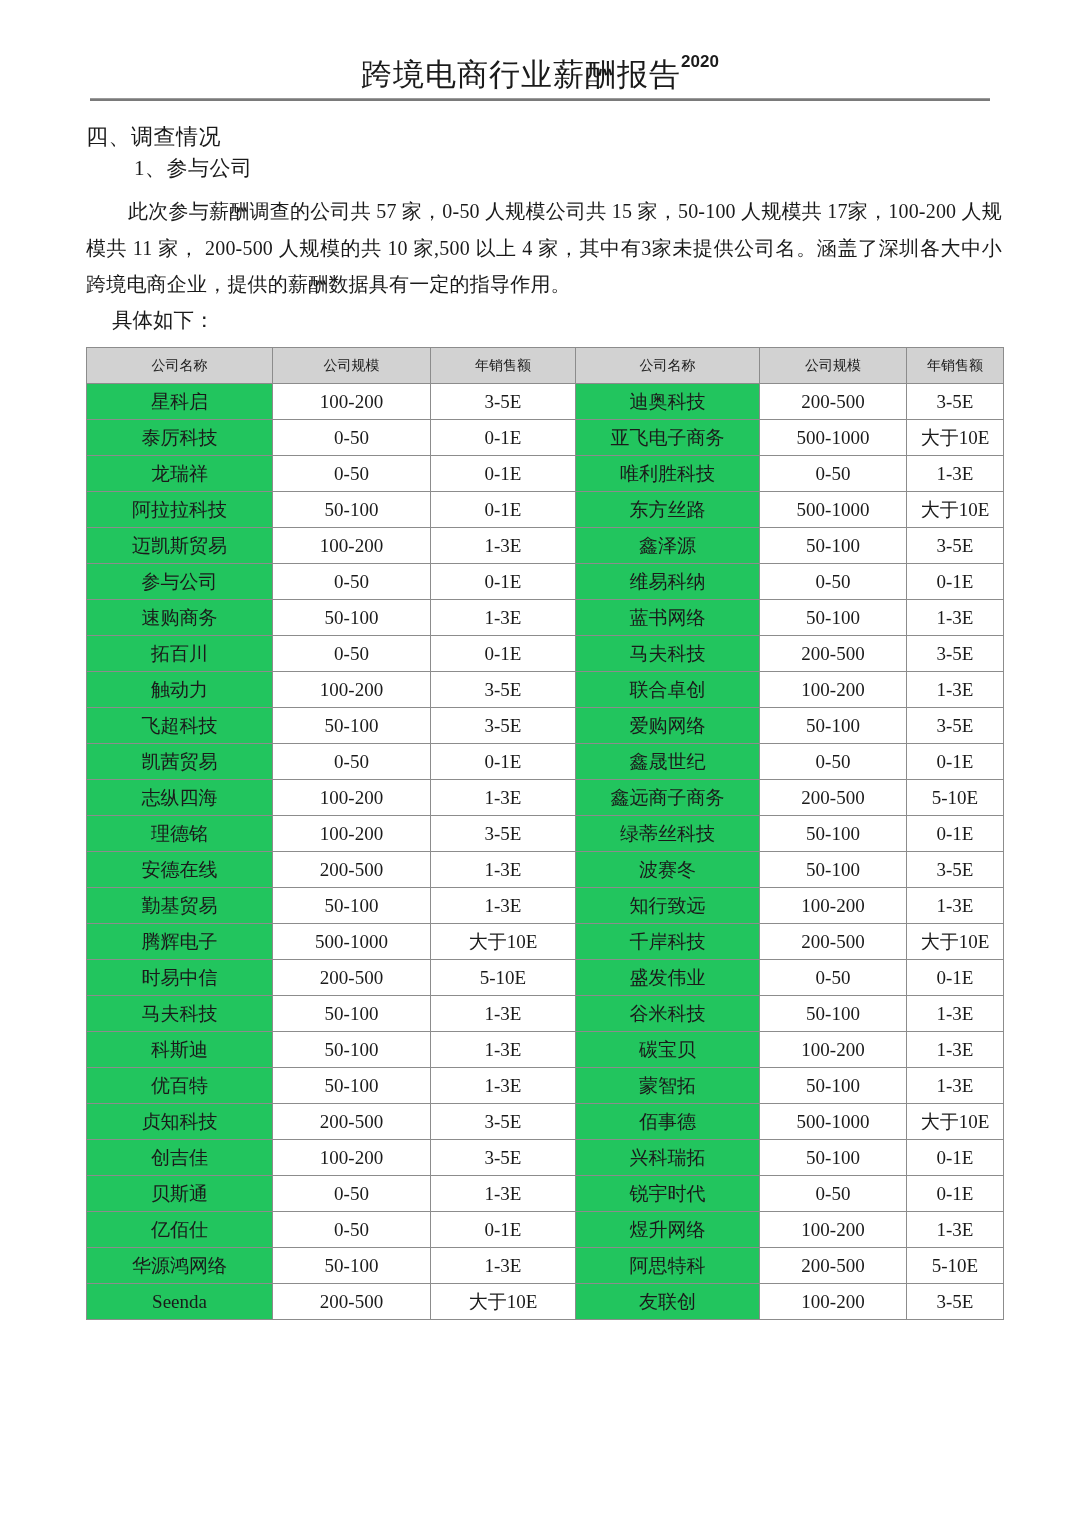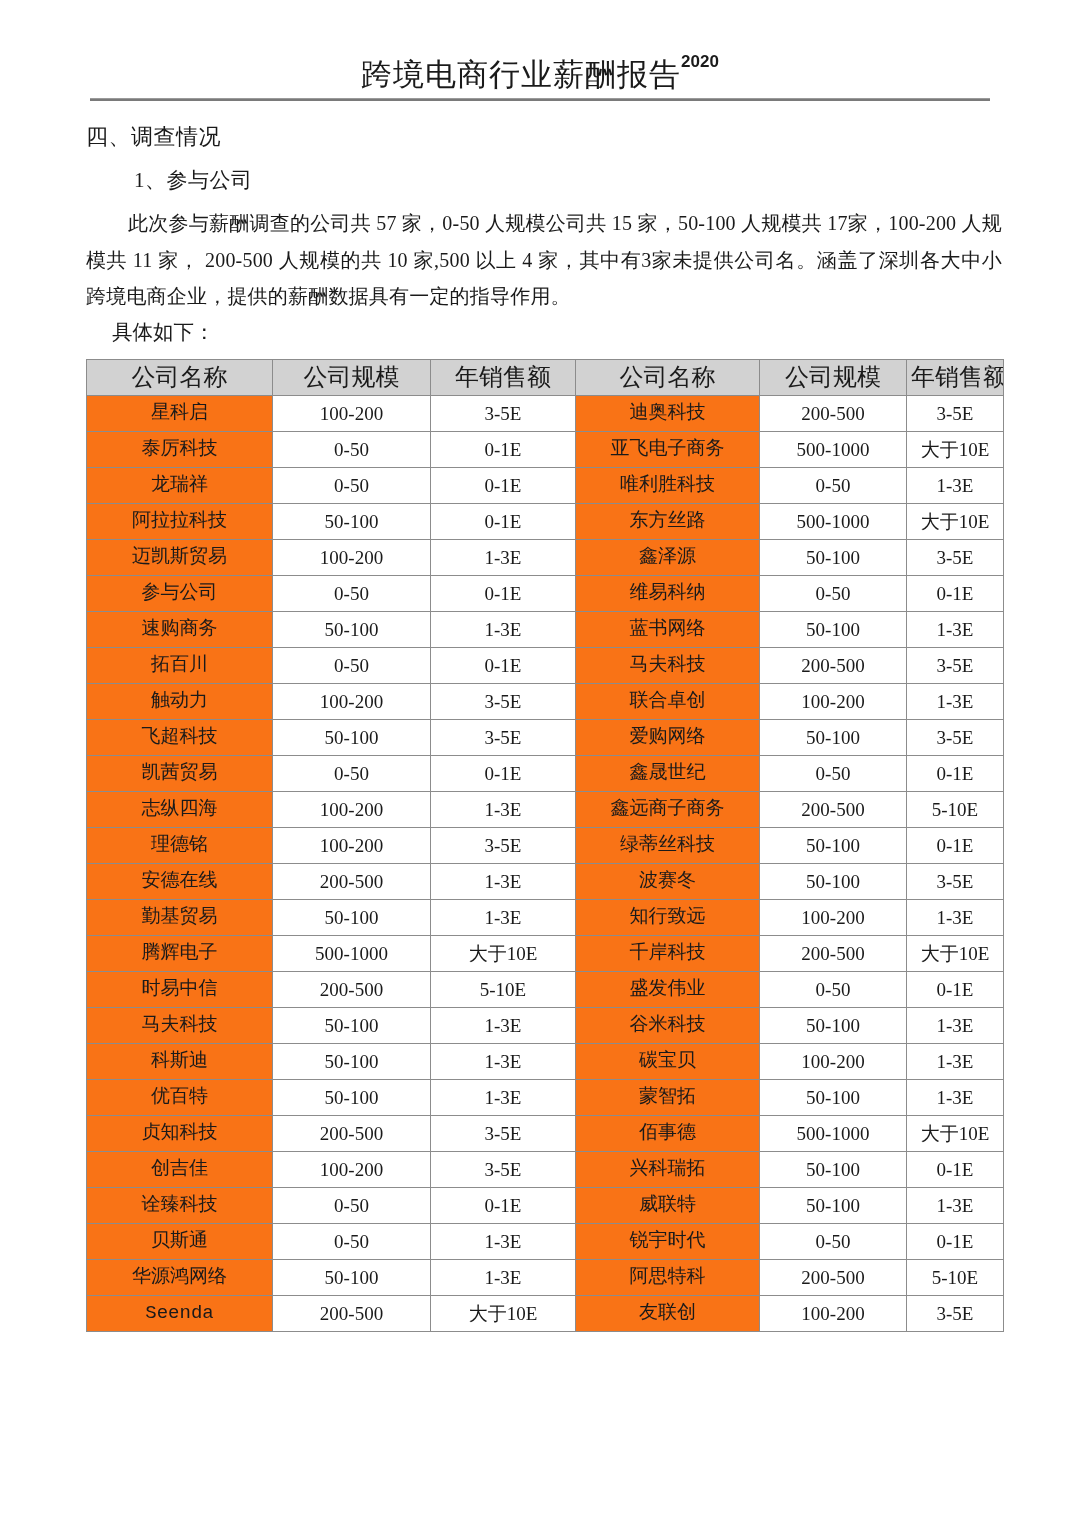--- a/index.html
+++ b/index.html
@@ -63,21 +63,21 @@
     padding: 0 78px 0 86px;
   }
   .sec-heading {
     font-size: 22px;
     margin-top: 20px;
     line-height: 1.45;
     letter-spacing: 0.5px;
   }
   .sub-heading {
     font-size: 21px;
-    margin-top: 12px;
+    margin-top: 0;
     text-indent: 48px;
     line-height: 1.45;
     letter-spacing: 0.5px;
   }
   .para {
     font-size: 20px;
     margin-top: 10px;
     line-height: 1.82;
     text-indent: 42px;
     text-align: justify;
@@ -115,25 +115,24 @@
     padding: 0 4px;
     text-align: center;
     vertical-align: middle;
     font-weight: 400;
     line-height: 1.15;
     overflow: hidden;
     white-space: nowrap;
   }
   table.companies thead th {
     background: #d2d2d2;
-    font-size: 24px;
+    font-size: 14px;
   }
   table.companies td.shaded {
-    background: #f97316;
-    font-family: Liberation Mono, monospace;
+    background: #22c55e;
   }
   table.companies td.plain {
     background: #ffffff;
   }
   table.companies td.num,
   table.companies th.num {
     font-family: "Liberation Serif", "DejaVu Serif", serif;
   }
   .cn {
     font-family: "Liberation Serif", "DejaVu Serif", serif;
@@ -349,34 +348,34 @@
           </tr>
           <tr>
             <td class="shaded cn">创吉佳</td>
             <td class="plain num">100-200</td>
             <td class="plain num">3-5E</td>
             <td class="shaded cn">兴科瑞拓</td>
             <td class="plain num">50-100</td>
             <td class="plain num">0-1E</td>
           </tr>
           <tr>
-            <td class="shaded cn">诠臻科技</td>
-            <td class="plain num">0-50</td>
-            <td class="plain num">0-1E</td>
-            <td class="shaded cn">威联特</td>
-            <td class="plain num">50-100</td>
-            <td class="plain num">1-3E</td>
-          </tr>
-          <tr>
             <td class="shaded cn">贝斯通</td>
             <td class="plain num">0-50</td>
             <td class="plain num">1-3E</td>
             <td class="shaded cn">锐宇时代</td>
             <td class="plain num">0-50</td>
             <td class="plain num">0-1E</td>
+          </tr>
+          <tr>
+            <td class="shaded cn">亿佰仕</td>
+            <td class="plain num">0-50</td>
+            <td class="plain num">0-1E</td>
+            <td class="shaded cn">煜升网络</td>
+            <td class="plain num">100-200</td>
+            <td class="plain num">1-3E</td>
           </tr>
           <tr>
             <td class="shaded cn">华源鸿网络</td>
             <td class="plain num">50-100</td>
             <td class="plain num">1-3E</td>
             <td class="shaded cn">阿思特科</td>
             <td class="plain num">200-500</td>
             <td class="plain num">5-10E</td>
           </tr>
           <tr>

